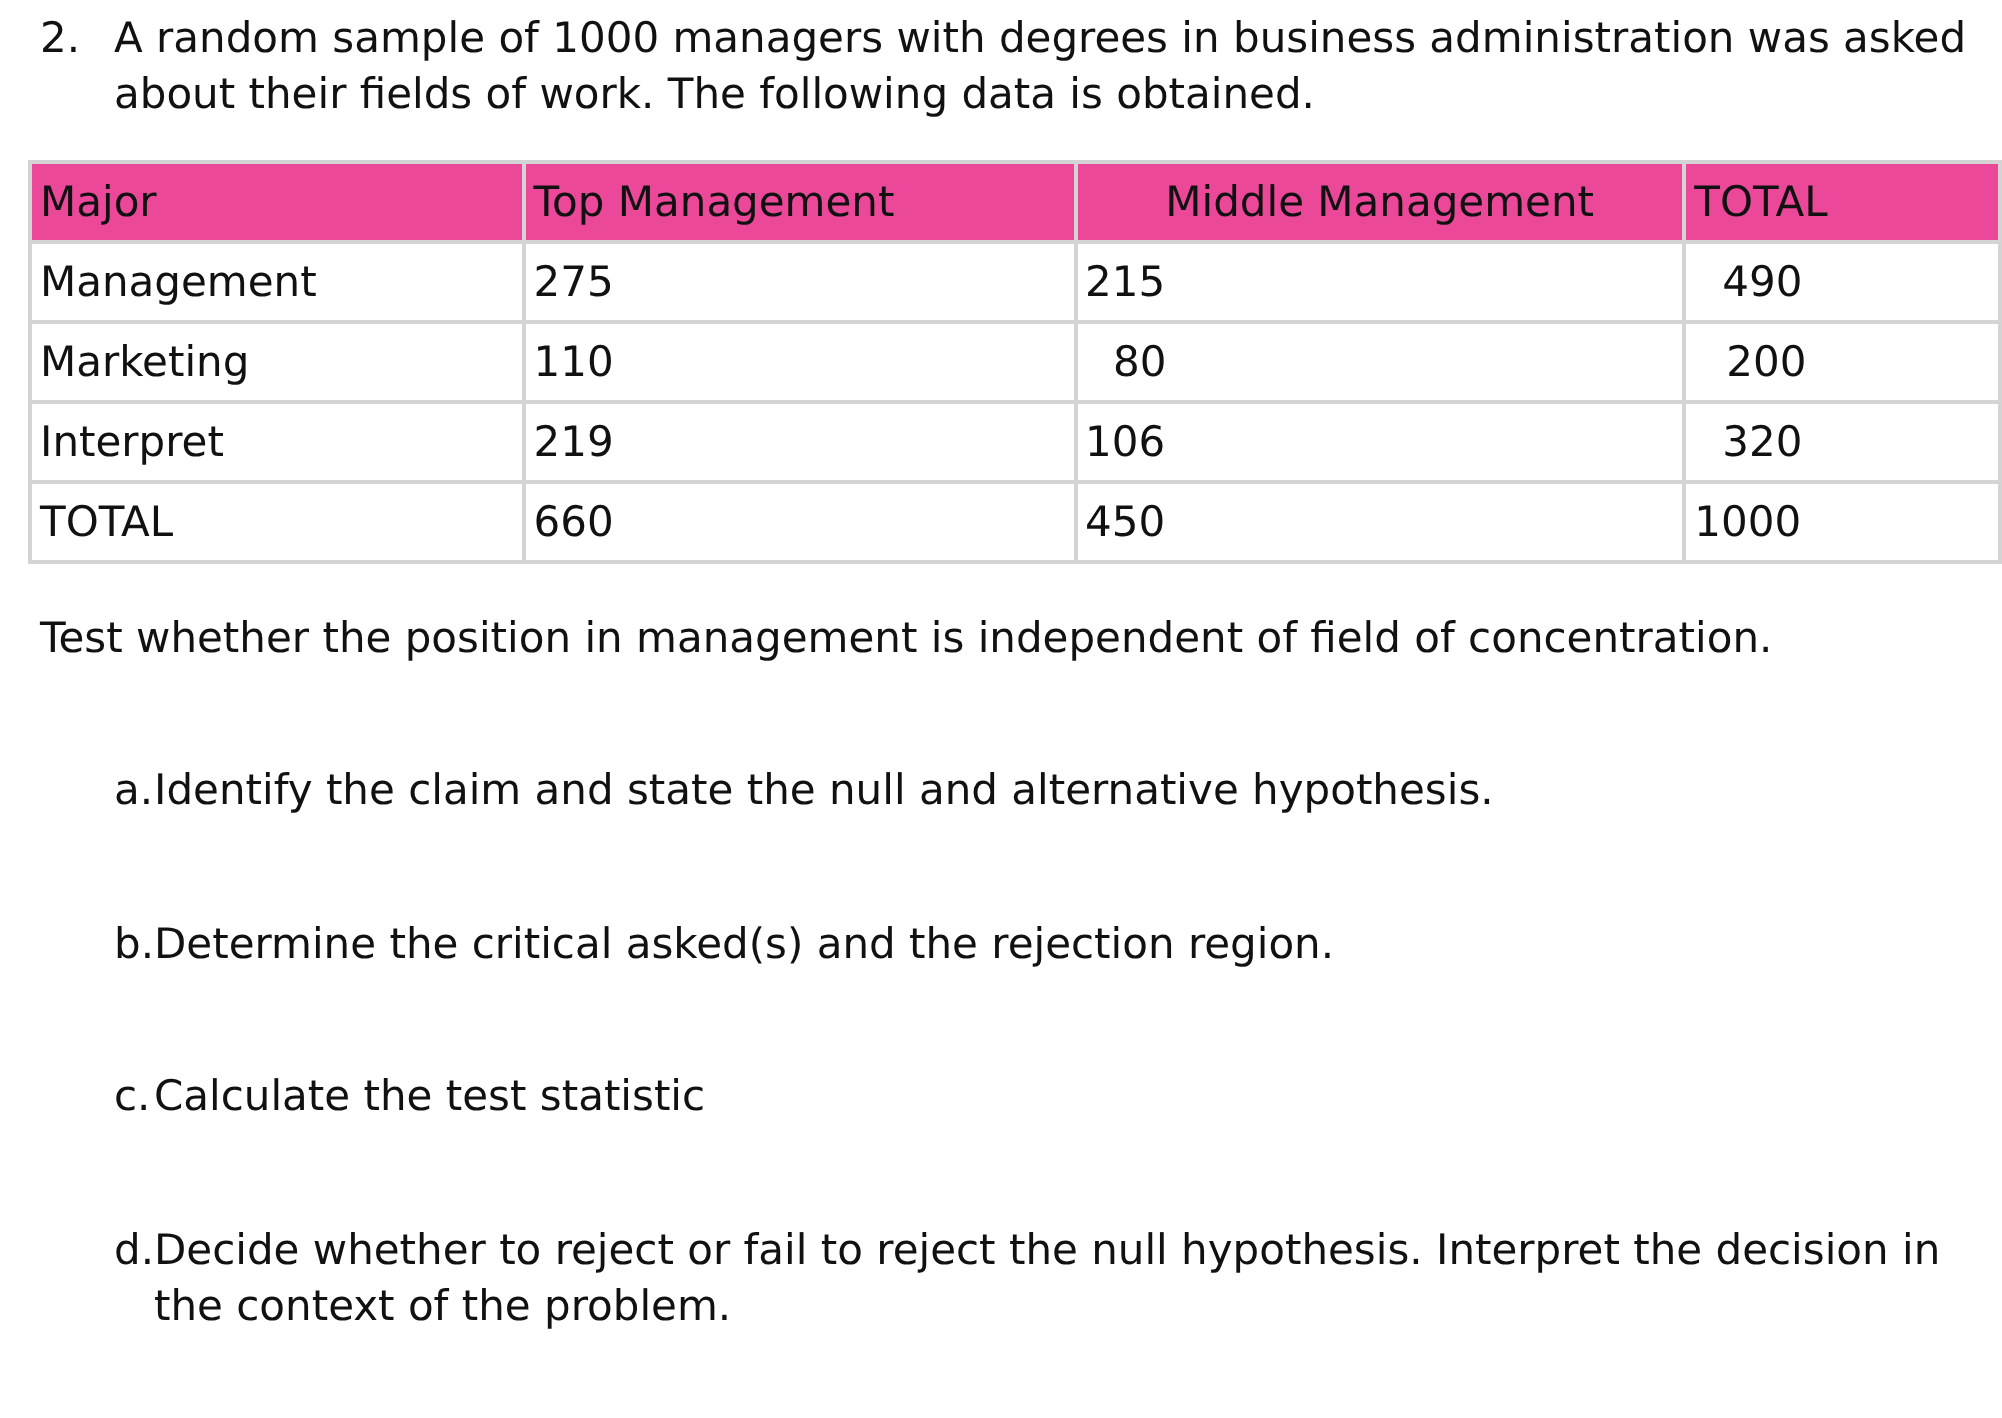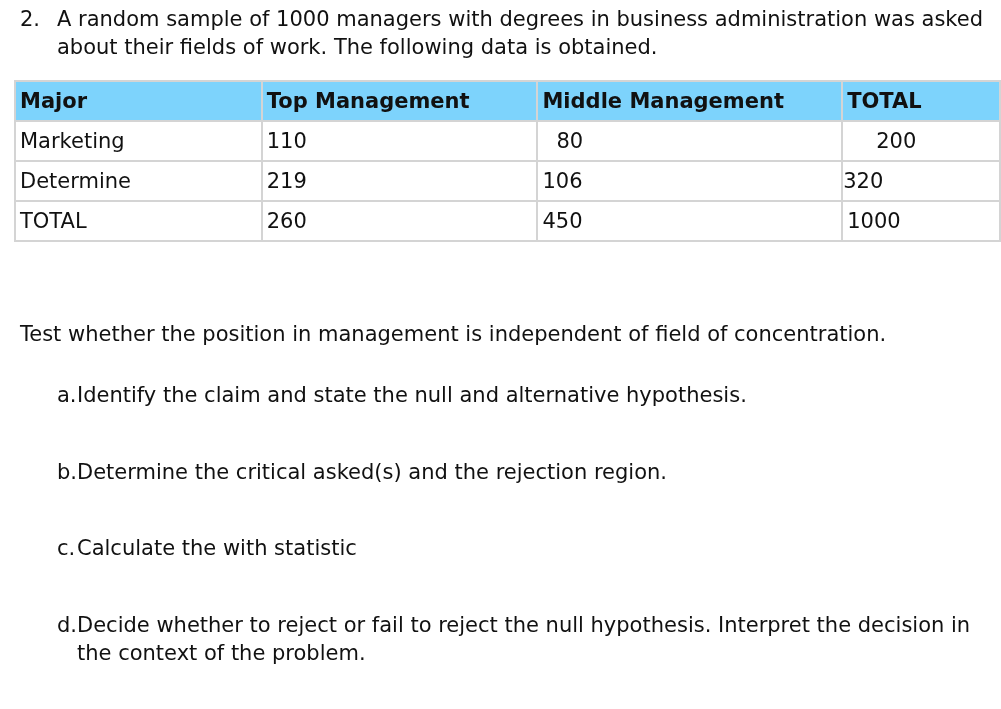--- a/index.html
+++ b/index.html
@@ -4,23 +4,23 @@
 <style>
   html, body { margin:0; padding:0; background:#ffffff; }
   body { width:1001px; height:709px; position:relative; overflow:hidden;
          font-family:"DejaVu Sans", sans-serif; color:#111; font-size:21px; }
   .q { position:absolute; left:20px; top:5px; width:975px; line-height:28px; }
   .q .num { position:absolute; left:0; top:0; }
   .q .txt { margin-left:37px; }
   table { position:absolute; left:14px; top:80px; border-collapse:collapse; }
   td, th { border:2px solid #d4d4d4; height:38px; padding:0 4px; text-align:left;
            font-size:21px; vertical-align:middle; }
-  th { background:#7dd3fc; font-weight:bold; }
-  .c1 { width:237px; } .c2 { width:266px;margin-top:20px; } .c3 { width:295px; } .c4 { width:148px; }
-  .test { position:absolute; left:20px; top:320px; line-height:28px; }
+  th { background:#ec4899; font-weight:normal; }
+  .c1 { width:237px; } .c2 { width:266px;margin-top:20px; } .c3 { width:295px;text-align:center; } .c4 { width:148px; }
+  .test { position:absolute; left:20px; top:305px; line-height:28px; }
   .item { position:absolute; left:57px; width:920px; line-height:28px; }
   .item .lbl { position:absolute; left:0; top:0; }
   .item .body { margin-left:20px; }
 </style>
 </head>
 <body>
 
 <div class="q">
   <span class="num">2.</span>
   <div class="txt">A random sample of 1000 managers with degrees in business administration was asked about their fields of work. The following data is obtained.</div>
@@ -28,52 +28,58 @@
 
 <table>
   <tbody>
       <tr>
     <th class="c1">Major</th>
     <th class="c2">Top Management</th>
     <th class="c3">Middle Management</th>
     <th class="c4" style="padding-left:4px">TOTAL</th>
   </tr>
   <tr>
+    <td>Management</td>
+    <td>275</td>
+    <td>215</td>
+    <td style="padding-left:18px">490</td>
+  </tr>
+  <tr>
     <td>Marketing</td>
     <td>110</td>
     <td style="padding-left:18px">80</td>
-    <td style="padding-left:33px">200</td>
+    <td style="padding-left:20px">200</td>
   </tr>
   <tr>
-    <td>Determine</td>
+    <td>Interpret</td>
     <td>219</td>
     <td>106</td>
-    <td style="padding-left:0">320</td>
+    <td style="padding-left:18px">320</td>
   </tr>
   <tr>
     <td>TOTAL</td>
-    <td>260</td>
+    <td>660</td>
     <td>450</td>
     <td>1000</td>
   </tr>
 </tbody>
   </table>
 
 <div class="test">
   <div>Test whether the position in management is independent of field of concentration.</div>
 </div>
 
 <div class="item" style="top:381px">
   <span class="lbl">a.</span>
   <div class="body">Identify the claim and state the null and alternative hypothesis.</div>
 </div>
 <div class="item" style="top:458px">
   <span class="lbl">b.</span>
   <div class="body">Determine the critical asked(s) and the rejection region.</div>
 </div>
 <div class="item" style="top:534px">
   <span class="lbl">c.</span>
-  <div class="body">Calculate the with statistic</div>
+  <div class="body">Calculate the test statistic</div>
 </div>
 <div class="item" style="top:611px">
   <span class="lbl">d.</span>
   <div class="body">Decide whether to reject or fail to reject the null hypothesis. Interpret the decision in the context of the problem.</div>
 </div>
 
 </body></html>

